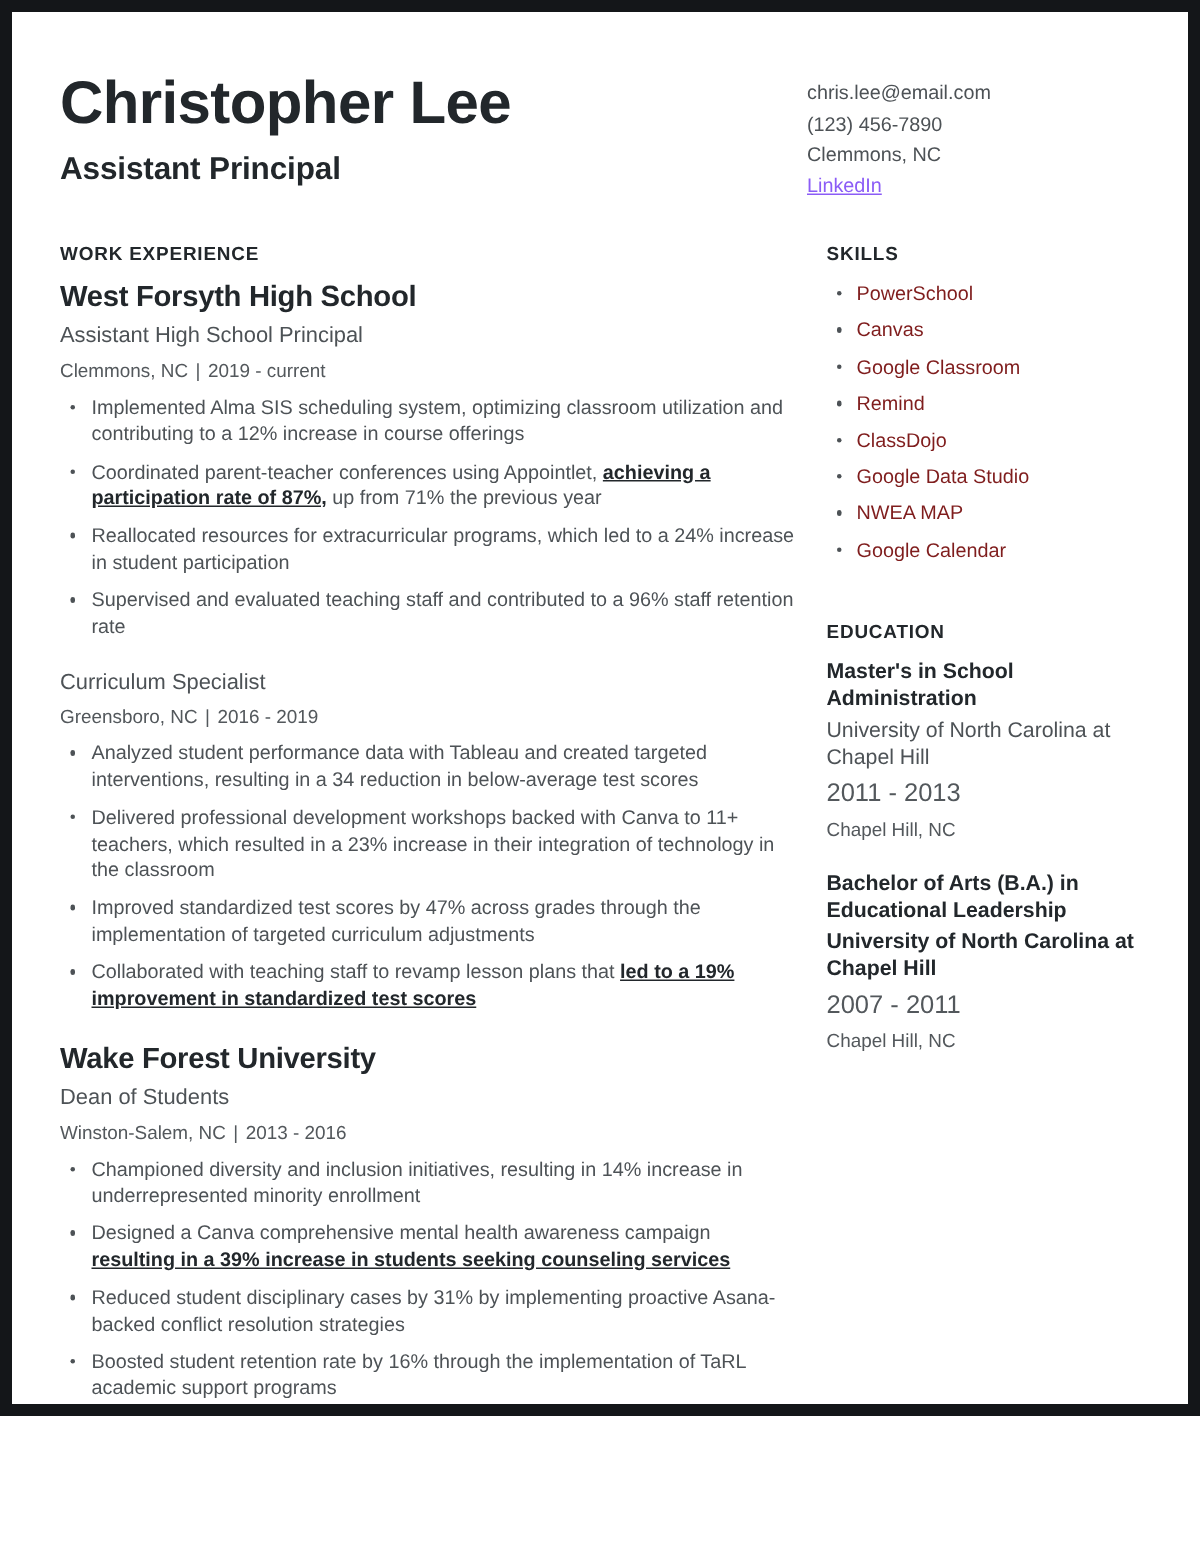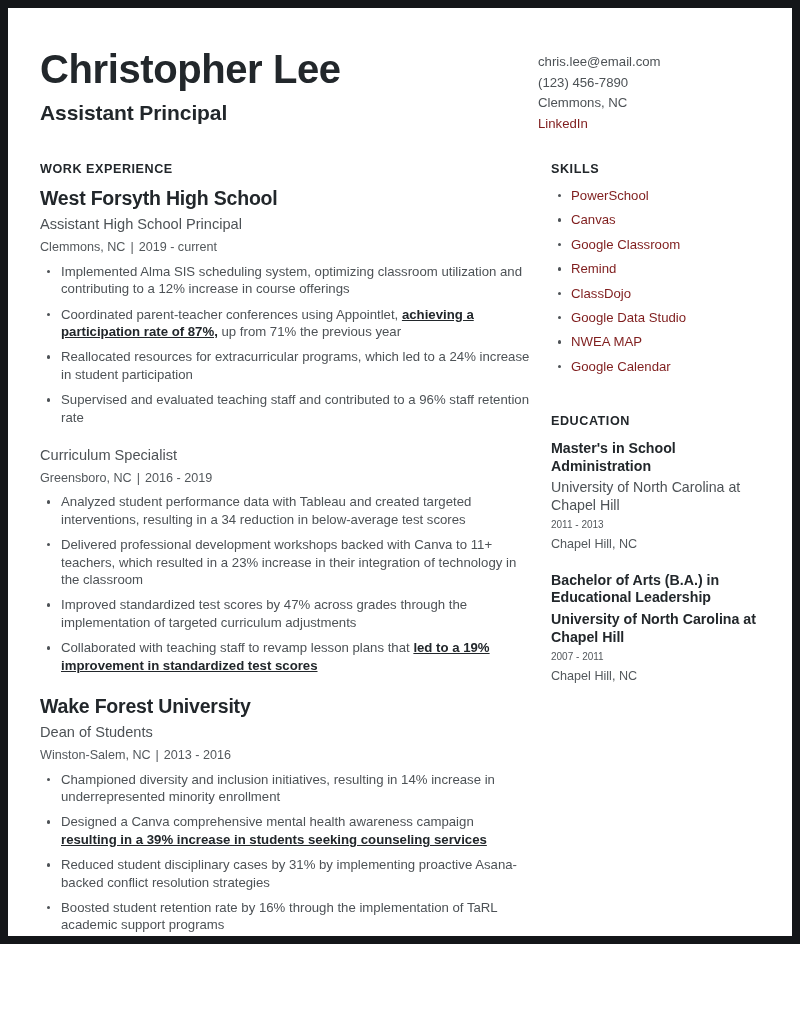--- a/index.html
+++ b/index.html
@@ -60,21 +60,22 @@
     padding-left: 1px;
   }
   .contact-line {
     font-size: 13.2px;
     line-height: 20.5px;
     color: #4d5256;
   }
   .contact-link {
     font-size: 13.2px;
     line-height: 20.5px;
-    color: #7f1d1d;
+    color: #8b5cf6;
+    text-decoration: underline;
     display: inline-block;
     cursor: pointer;
   }
 
   
   .columns {
     display: flex;
     align-items: flex-start;
     margin-top: 24px;
   }
@@ -187,21 +188,21 @@
     font-size: 14.2px;
     line-height: 18px;
     color: #4d5256;
     margin: 0 0 4px 0;
   }
   .school.strong {
     font-weight: bold;
     color: #22272b;
   }
   .edu-years {
-    font-size: 10px;
+    font-size: 17px;
     color: #53585c;
     line-height: 1.35;
     margin: 0 0 4px 0;
   }
   .edu-place {
     font-size: 12.6px;
     color: #53585c;
     line-height: 1.35;
     margin: 0;
   }

